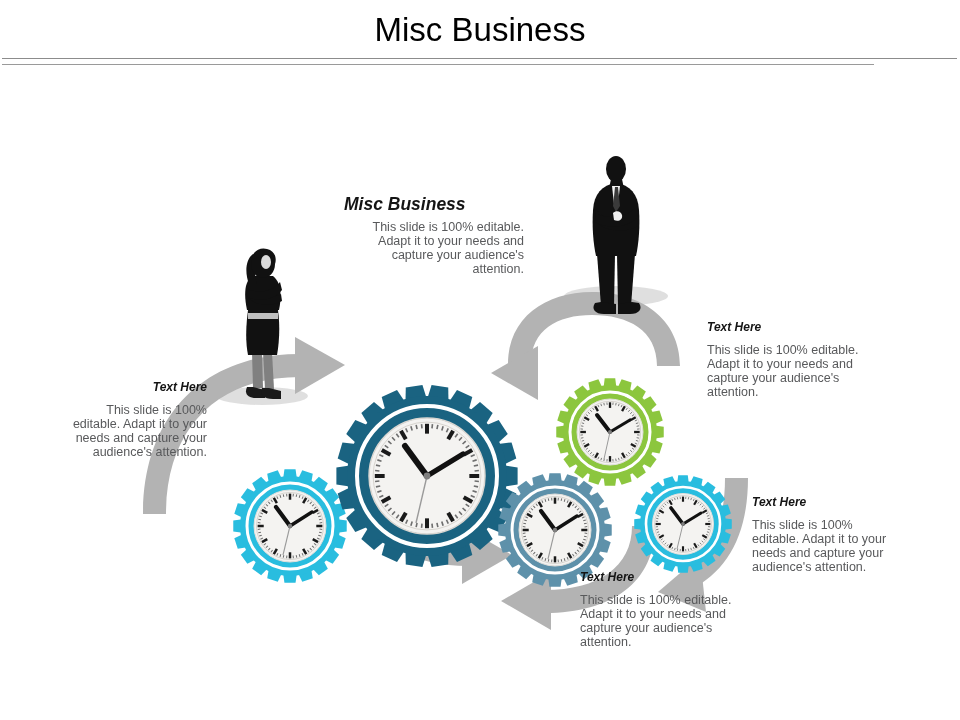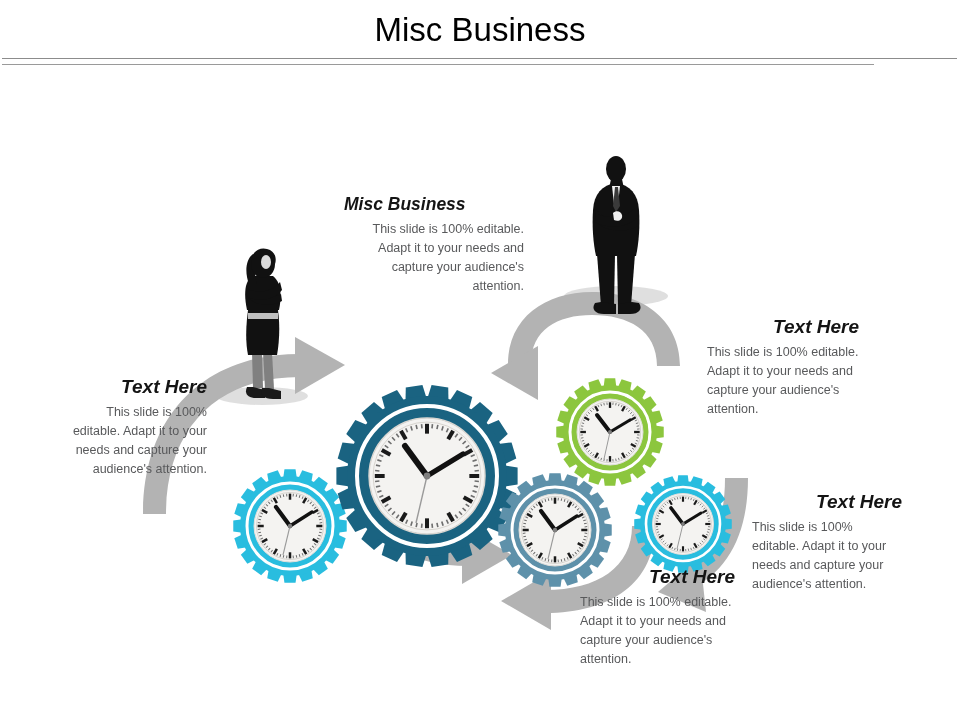--- a/index.html
+++ b/index.html
@@ -58,34 +58,33 @@
     height: 654px;
   }
   #diagram > svg {
     position: absolute;
     left: 0; top: 0;
   }
 
   
   .callout { position: absolute; }
   .callout .c-head {
-    font-size: 19px;
+    font-size: 12px;
     font-weight: bold;
     font-style: italic;
     color: #141414;
     line-height: 22px;
     margin-bottom: 5px;
     white-space: nowrap;
-    text-align: right;
   }
   .callout .c-body {
     font-size: 12.5px;
     font-weight: 400;
     color: #58595b;
-    line-height: 19px;
+    line-height: 14px;
   }
   .align-right { text-align: right; }
   .align-left  { text-align: left; }
 
   #callout-main     { left: 344px; top: 127px; width: 180px; }
   #callout-main .c-head { text-align: left; font-size: 17.5px; }
   #callout-main .c-body { text-align: right; }
 
   #callout-left     { left: 62px;  top: 310px; width: 145px; }
   #callout-right-top{ left: 707px; top: 250px; width: 152px; }

